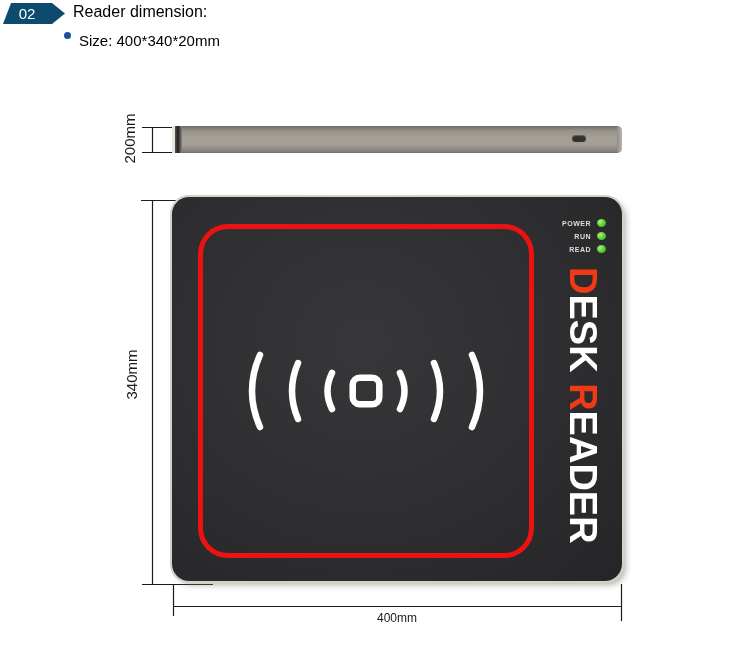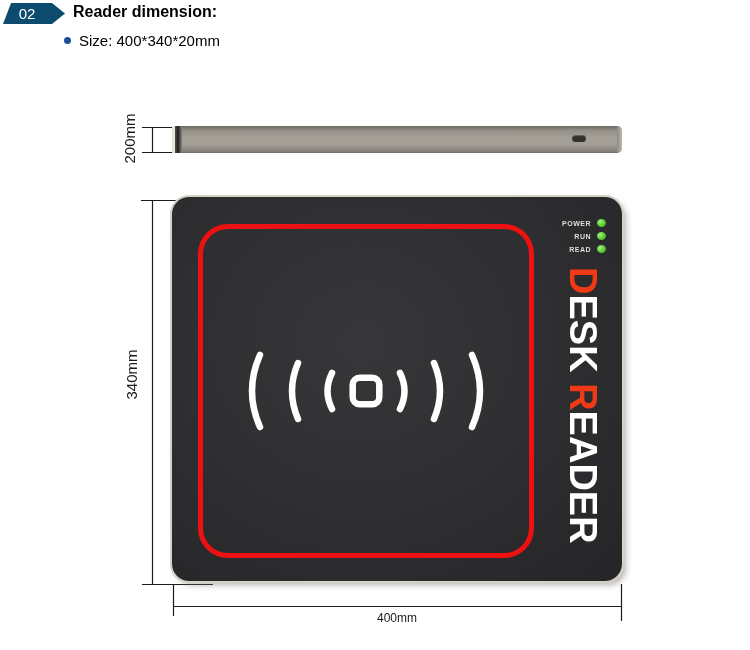--- a/index.html
+++ b/index.html
@@ -11,24 +11,24 @@
   .badge{
     position:absolute;left:3px;top:3px;width:62px;height:21px;
     background:#0c4a6e;
     clip-path:polygon(13% 0,79% 0,100% 50%,79% 100%,0 100%);
     display:flex;align-items:center;justify-content:center;
     padding-right:14px;box-sizing:border-box;
     color:#fff;font-size:15px;
   }
   .title{
     position:absolute;left:73px;top:3px;
-    font-size:16px;font-weight:bold;color:#000;
+    font-size:16px;font-weight:normal;color:#000;
   }
   .bullets{position:absolute;left:64px;top:32px;}
-  .bullet-row{display:flex;align-items:center;margin-bottom:9px;font-size:15px;color:#000;}
+  .bullet-row{display:flex;margin-bottom:9px;font-size:15px;color:#000;}
   .dot{width:7px;height:7px;border-radius:50%;background:#1b4f9b;margin-right:8px;flex:0 0 auto;}
   
   .dims{position:absolute;left:0;top:0;z-index:1;}
   .dim-label{position:absolute;z-index:3;font-size:15px;color:#1a1a1a;text-align:center;}
   .rot{transform:rotate(-90deg);transform-origin:center;}
   
   .side-bar{
     position:absolute;left:172px;top:126px;width:450px;height:27px;z-index:2;
     background:linear-gradient(180deg,#6f6b65 0%,#979289 18%,#a5a098 45%,#a29d95 70%,#827d76 96%,#6a665f 100%);
     border-radius:2px 5px 5px 2px;

